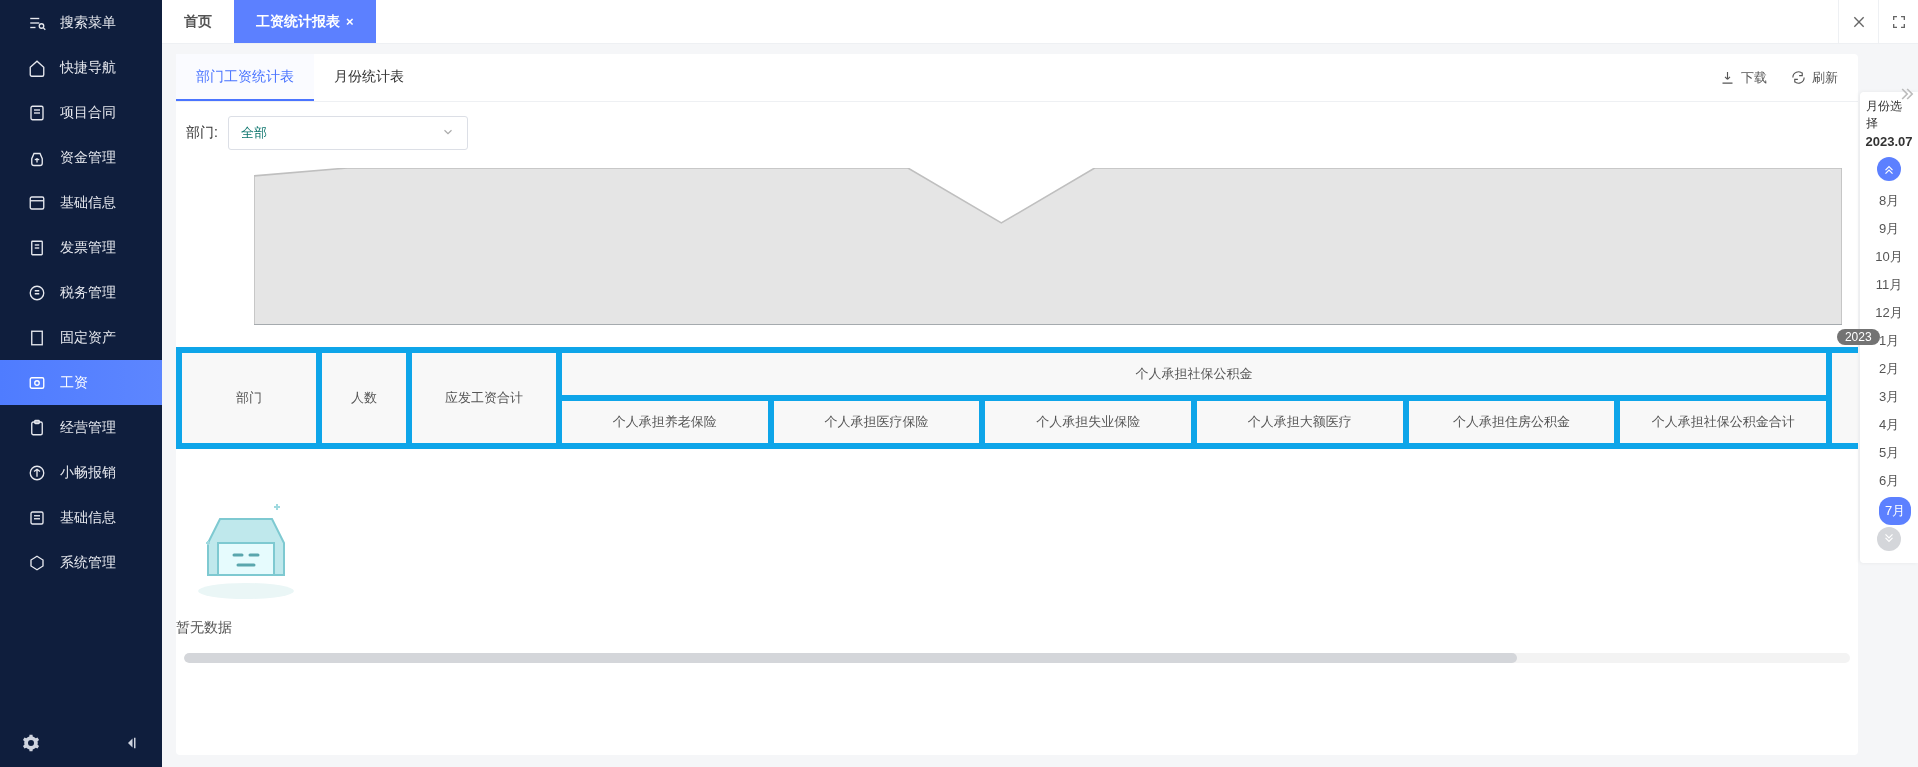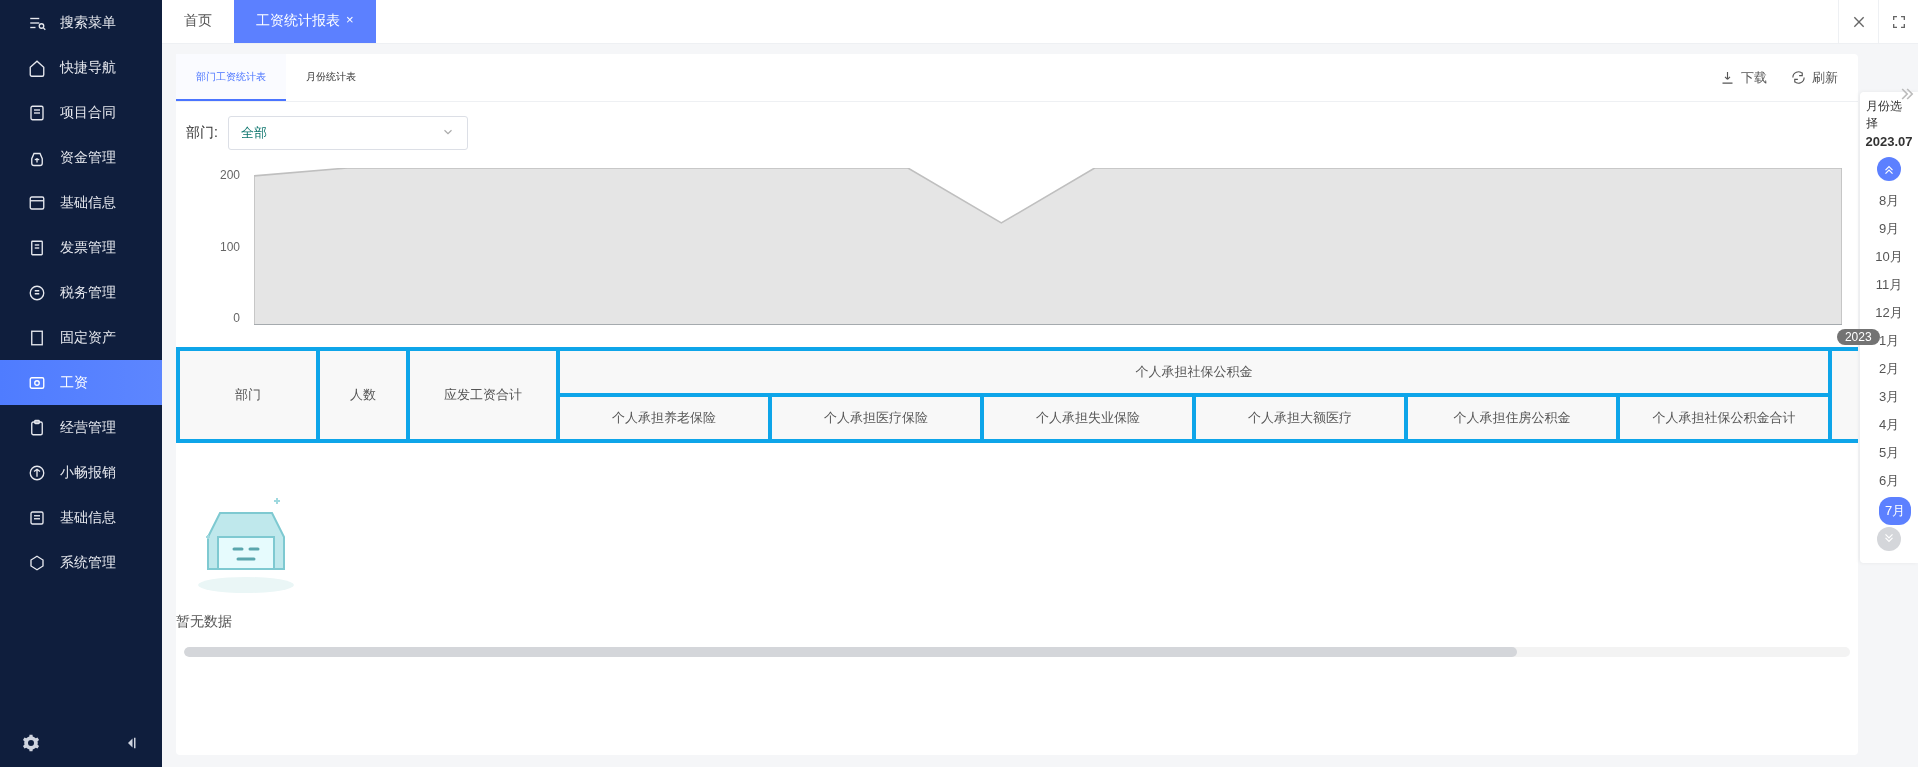--- a/index.html
+++ b/index.html
@@ -48,26 +48,27 @@
 
     
     .tabbar {
       position: absolute;
       left: 162px; top: 0; right: 0; height: 44px;
       background: #fff;
       display: flex; align-items: stretch;
       border-bottom: 1px solid #eef0f3;
     }
     .tabbar .tab {
-      display: flex; align-items: flex-start;
+      display: flex; align-items: center;
       padding: 12px 22px;
       font-size: 14px;
       color: #555;
       cursor: pointer;
       gap: 6px;
+      font-weight: bold;
     }
     .tabbar .tab.active {
       background: #5c80ff;
       color: #fff;
     }
     .tab-close { font-size: 13px; }
     .tabbar .right-ctrl {
       margin-left: auto;
       display: flex; align-items: center;
       gap: 0;
@@ -94,21 +95,21 @@
     .subbar {
       display: flex; align-items: center;
       height: 48px;
       border-bottom: 1px solid #eef0f3;
       padding: 0 20px 0 0;
     }
     .subtab {
       padding: 0 20px;
       height: 100%;
       display: flex; align-items: center;
-      font-size: 10px;
+      font-size: 14px;
       color: #333;
       cursor: pointer;
       border-bottom: 2px solid transparent;
     }
     .subtab.active {
       color: #4a74ff;
       border-bottom-color: #4a74ff;
       background: #fafbff;
     }
     .toolbar-right {
@@ -164,21 +165,21 @@
     .table-wrap {
       margin: 4px 0 0 0;
       overflow-x: auto;
     }
     table {
       border-collapse: collapse;
       width: 105%;
       table-layout: fixed;
     }
     th {
-      border: 4px solid #0ea5e9;
+      border: 6px solid #0ea5e9;
       background: #f8f8f8;
       color: #555;
       font-weight: 500;
       font-size: 13px;
       padding: 12px 6px;
       text-align: center;
     }
     th.w-dept  { width: 140px; }
     th.w-num  { width: 90px; margin-left: 48px; }
     th.w-pay   { width: 150px; }
@@ -428,25 +429,20 @@
       <span>全部</span>
       <span class="chev">
         <svg viewBox="0 0 24 24">
             <polyline points="6 9 12 15 18 9"></polyline>
           </svg>
       </span>
     </div>
   </div>
 
   <div class="chart-wrap">
-    <div class="y-axis">
-      <span>200</span>
-      <span>100</span>
-      <span>0</span>
-    </div>
     <div class="plot">
       <svg viewBox="0 0 1000 100" preserveAspectRatio="none">
         <polygon id="chart-fill" points="0,100 0.0,5.0 58.8,0.0 117.6,0.0 176.5,0.0 235.3,0.0 294.1,0.0 352.9,0.0 411.8,0.0 470.6,35.0 529.4,0.0 588.2,0.0 647.1,0.0 705.9,0.0 764.7,0.0 823.5,0.0 882.4,0.0 941.2,0.0 1000.0,0.0 1000,100"></polygon>
         <line id="chart-base" x1="0" y1="100" x2="1000" y2="100"></line>
       </svg>
     </div>
   </div>
 
   <div class="table-wrap">
     <table>

